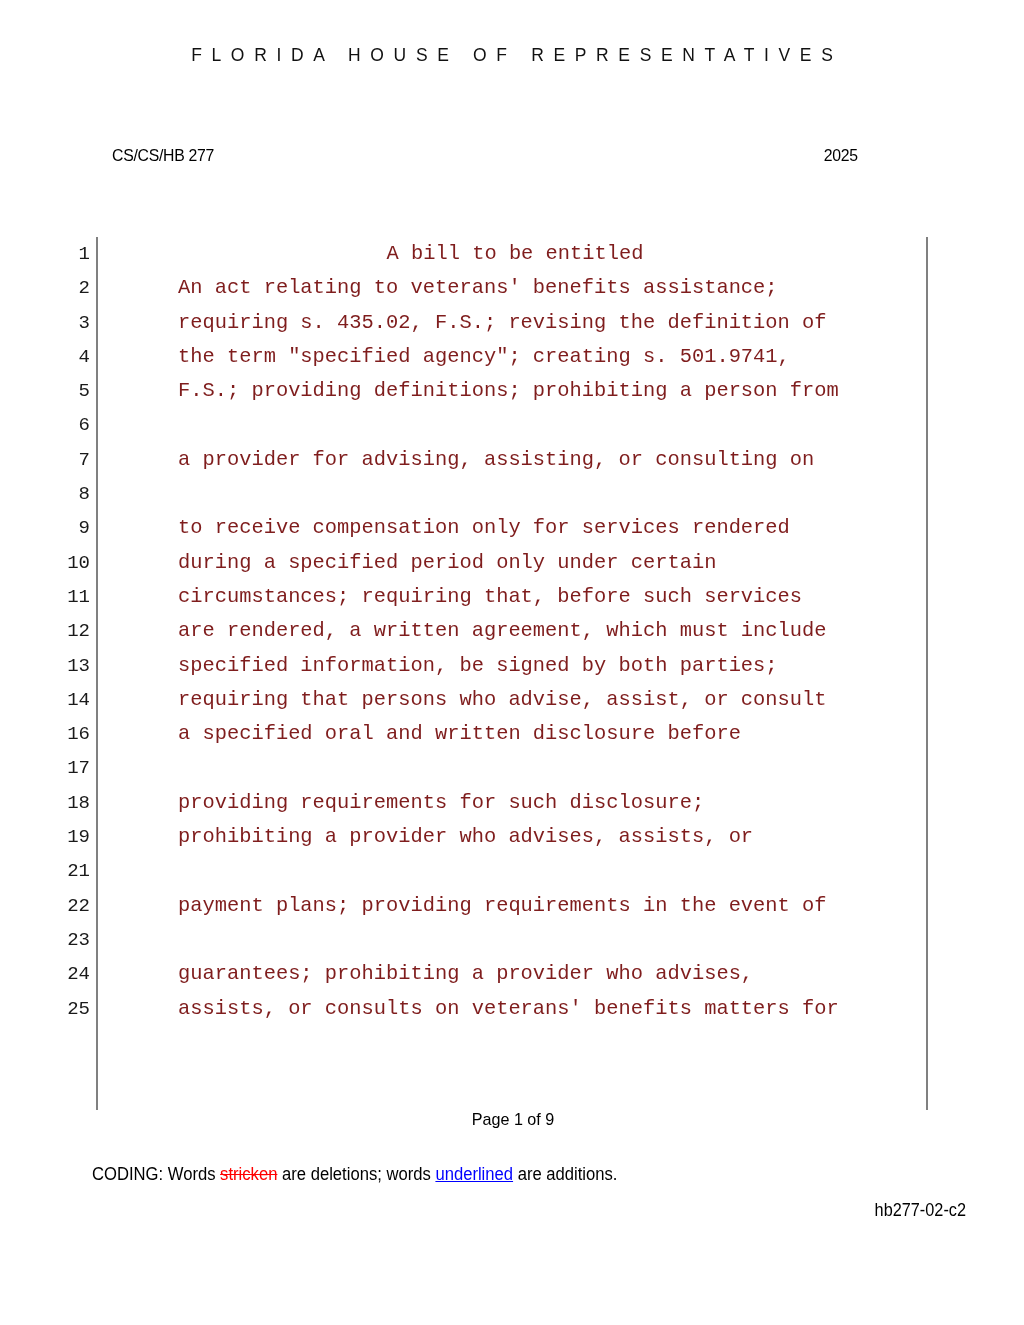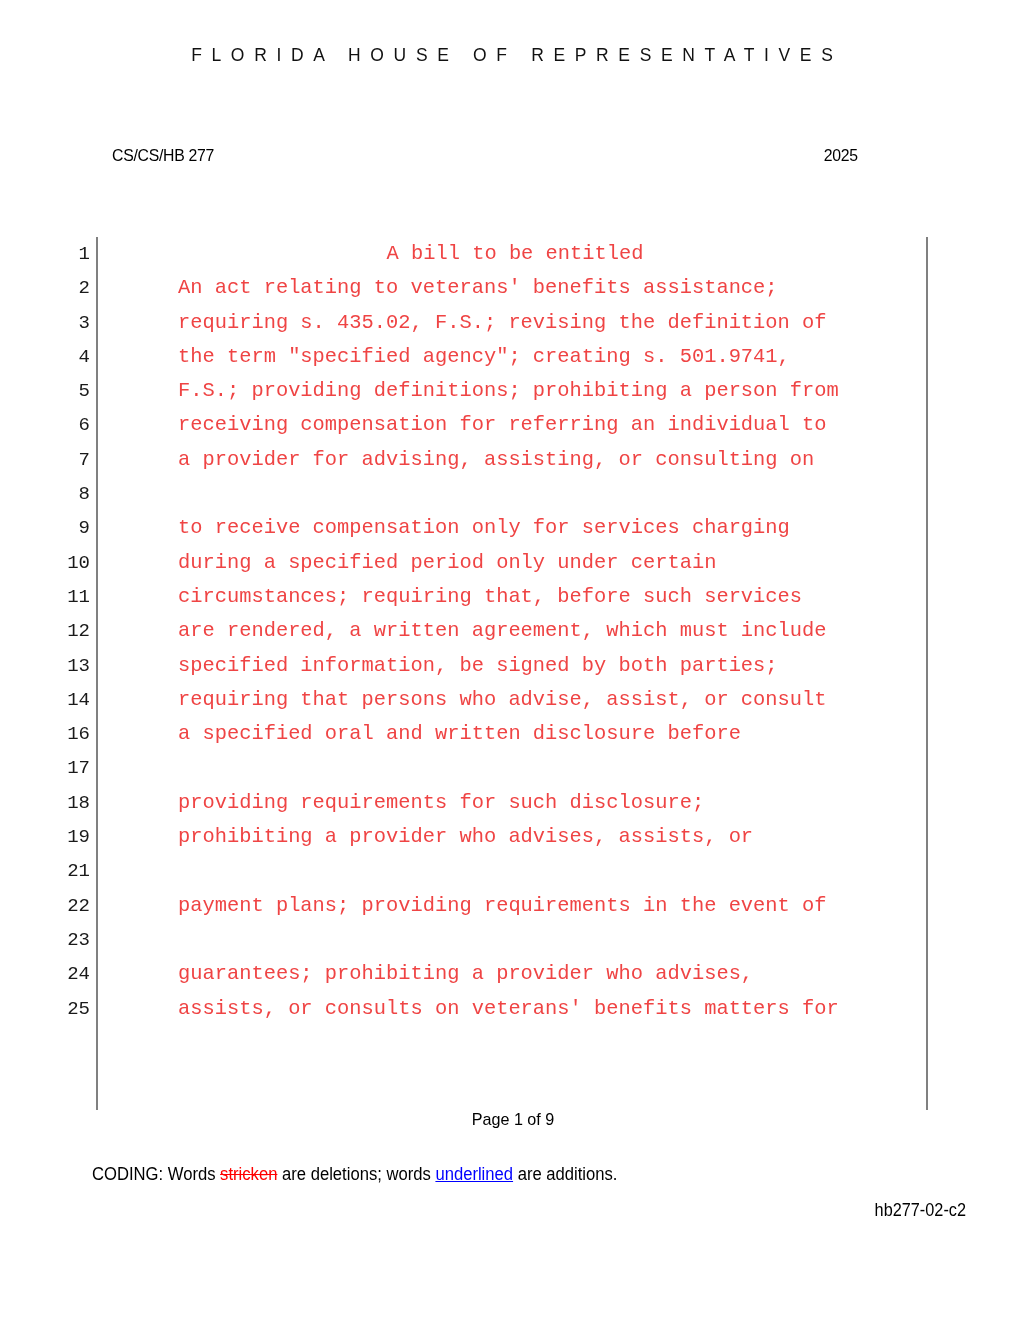--- a/index.html
+++ b/index.html
@@ -98,21 +98,21 @@
     font-size: 19px;
     color: #1a1a1a;
   }
   .linetext {
     position: absolute;
     left: 178px;
     width: 740px;
     font-family: "Liberation Mono", "DejaVu Sans Mono", monospace;
     font-size: 20.4px;
     letter-spacing: 0px;
-    color: #ef4444;
+    color: #7f1d1d;
     white-space: pre;
   }
   .line.centered .linetext {
     left: 110px;
     width: 810px;
     text-align: center;
   }
 
   
   .page-indicator {
@@ -166,24 +166,24 @@
 
 <div class="textblock">
   <div class="rule-left" style="background: rgb(128, 128, 128);"></div>
   <div class="rule-right" style="background: rgb(128, 128, 128);"></div>
   <div class="lines" id="lines-container">
       <div class="line centered"><span class="lineno">1</span><span class="linetext">A bill to be entitled</span></div>
       <div class="line"><span class="lineno">2</span><span class="linetext">An act relating to veterans' benefits assistance;</span></div>
       <div class="line"><span class="lineno">3</span><span class="linetext">requiring s. 435.02, F.S.; revising the definition of</span></div>
       <div class="line"><span class="lineno">4</span><span class="linetext">the term "specified agency"; creating s. 501.9741,</span></div>
       <div class="line"><span class="lineno">5</span><span class="linetext">F.S.; providing definitions; prohibiting a person from</span></div>
-      <div class="line"><span class="lineno">6</span><span class="linetext">receiving compensation for referring an individual to</span></div>
+      <div class="line"><span class="lineno">6</span></div>
       <div class="line"><span class="lineno">7</span><span class="linetext">a provider for advising, assisting, or consulting on</span></div>
       <div class="line"><span class="lineno">8</span></div>
-      <div class="line"><span class="lineno">9</span><span class="linetext">to receive compensation only for services charging</span></div>
+      <div class="line"><span class="lineno">9</span><span class="linetext">to receive compensation only for services rendered</span></div>
       <div class="line"><span class="lineno">10</span><span class="linetext">during a specified period only under certain</span></div>
       <div class="line"><span class="lineno">11</span><span class="linetext">circumstances; requiring that, before such services</span></div>
       <div class="line"><span class="lineno">12</span><span class="linetext">are rendered, a written agreement, which must include</span></div>
       <div class="line"><span class="lineno">13</span><span class="linetext">specified information, be signed by both parties;</span></div>
       <div class="line"><span class="lineno">14</span><span class="linetext">requiring that persons who advise, assist, or consult</span></div>
       <div class="line"><span class="lineno">16</span><span class="linetext">a specified oral and written disclosure before</span></div>
       <div class="line"><span class="lineno">17</span></div>
       <div class="line"><span class="lineno">18</span><span class="linetext">providing requirements for such disclosure;</span></div>
       <div class="line"><span class="lineno">19</span><span class="linetext">prohibiting a provider who advises, assists, or</span></div>
       <div class="line"><span class="lineno">21</span></div>

